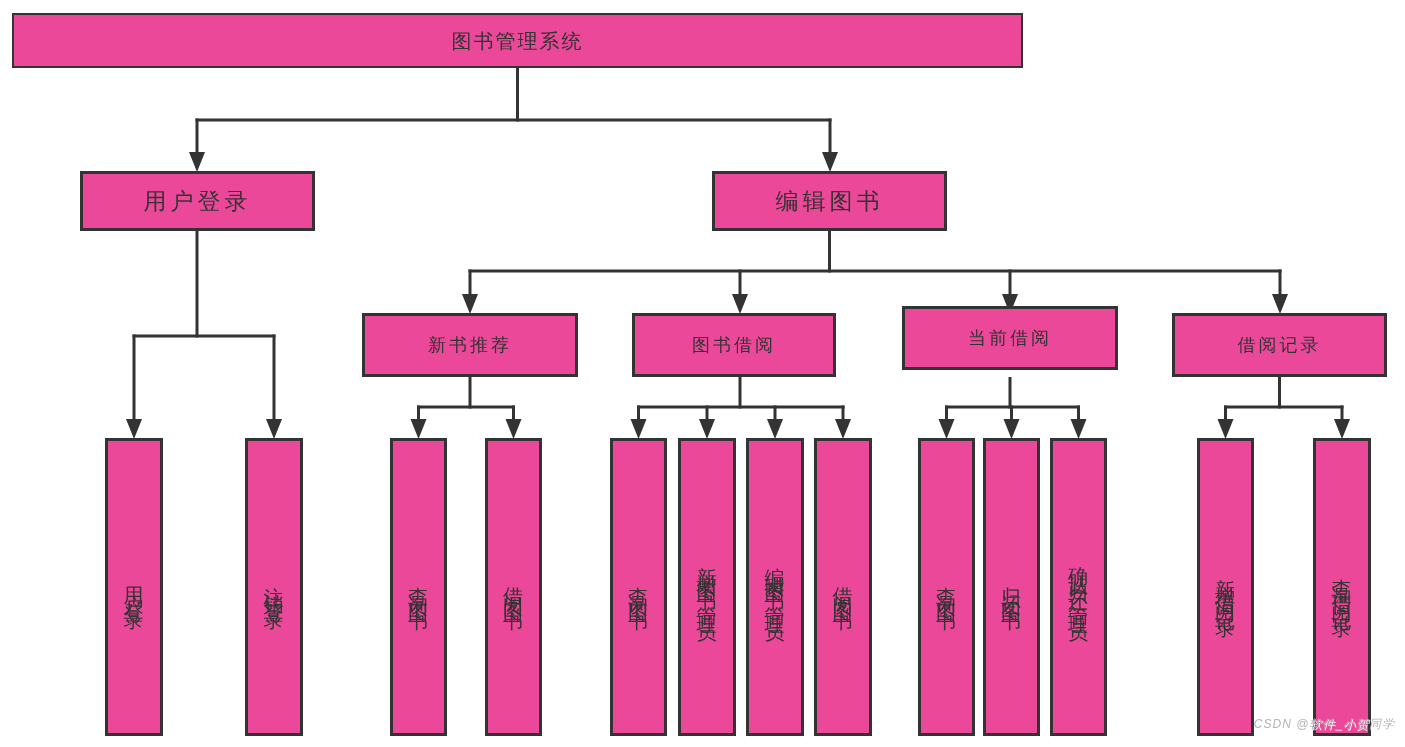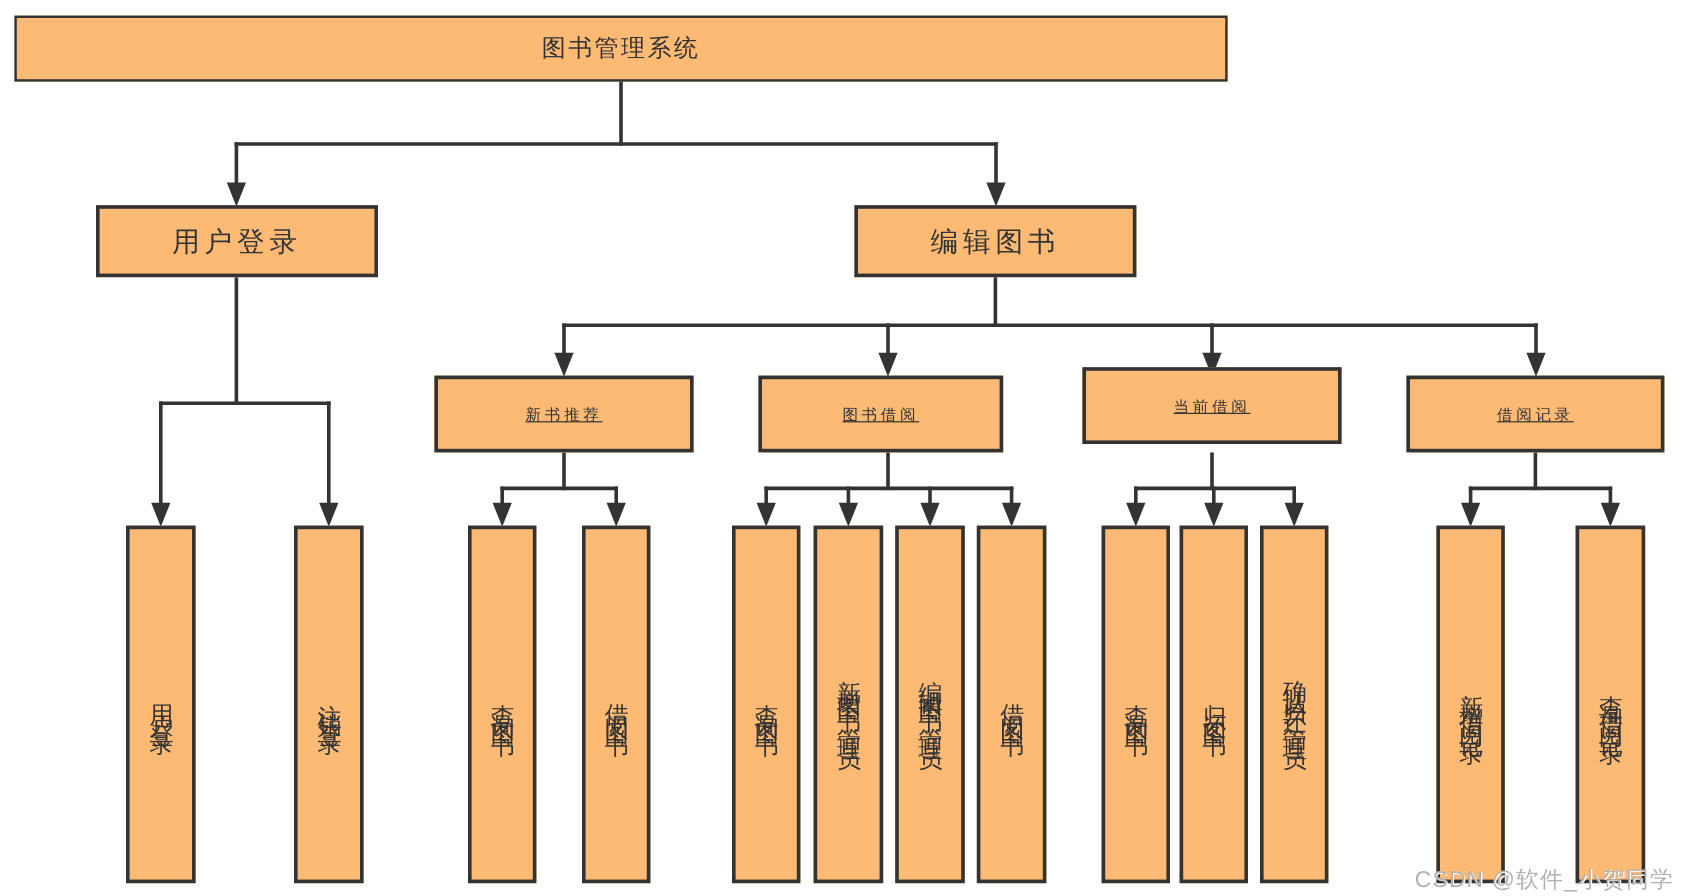--- a/index.html
+++ b/index.html
@@ -6,40 +6,41 @@
   html,body { background:#fff; }
   body { font-family:"Liberation Sans", sans-serif; color:var(--text,#333); }
   .canvas {
     position:relative; width:1405px; height:747px;
     background:var(--background,#fff); overflow:hidden;
   }
   .connectors { position:absolute; left:0; top:0; width:1405px; height:747px; }
   .connectors line { stroke:var(--line,#333); stroke-width:3; }
   .connectors path { fill:var(--line,#333); stroke:none; }
   .box {
-    position:absolute; background:#fdba74;
+    position:absolute; background:#ec4899;
     border:3px solid var(--line,#333);
     display:flex; align-items:center; justify-content:center;
     color:var(--text,#333);
   }
   .box.root { border-width:2px; }
   .root .lbl { font-size:20px; letter-spacing:2px; }
   .l2 .lbl   { font-size:23px; letter-spacing:4px; }
-  .l3 .lbl   { font-size:13px; letter-spacing:3px;text-decoration:underline; }
+  .l3 .lbl   { font-size:18px; letter-spacing:3px; }
   .lbl { white-space:nowrap; line-height:1; }
   .vlbl {
     writing-mode:vertical-rl; text-orientation:mixed;
     font-size:20px; letter-spacing:8px; line-height:1;
     white-space:nowrap;
   }
   .watermark {
-    position:absolute; right:10px; bottom:1px; z-index:5;
-    font-size:19px; letter-spacing:1px; white-space:nowrap;
+    position:absolute; right:10px; bottom:14px; z-index:5;
+    font-size:12px; letter-spacing:1px; white-space:nowrap;
     color:var(--watermark,#b3b3b3);
     text-shadow:1px 1px 0 #ffffff;
+    font-style:italic;
   }
 </style>
 </head>
 <body>
 
 <div class="canvas">
 
   <svg class="connectors" width="1405" height="747" viewBox="0 0 1405 747" aria-hidden="true">
     <g>
       <line x1="517.5" y1="66" x2="517.5" y2="121.5"></line>

